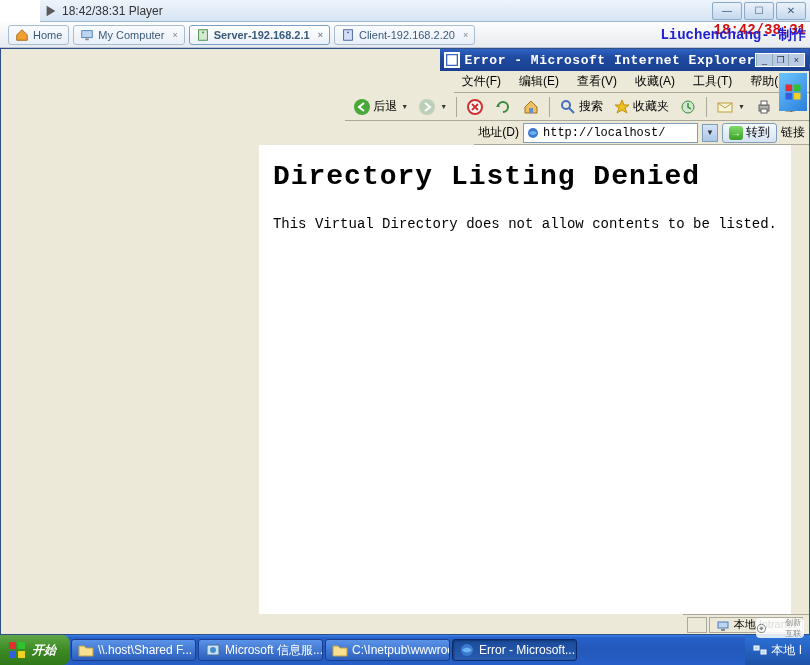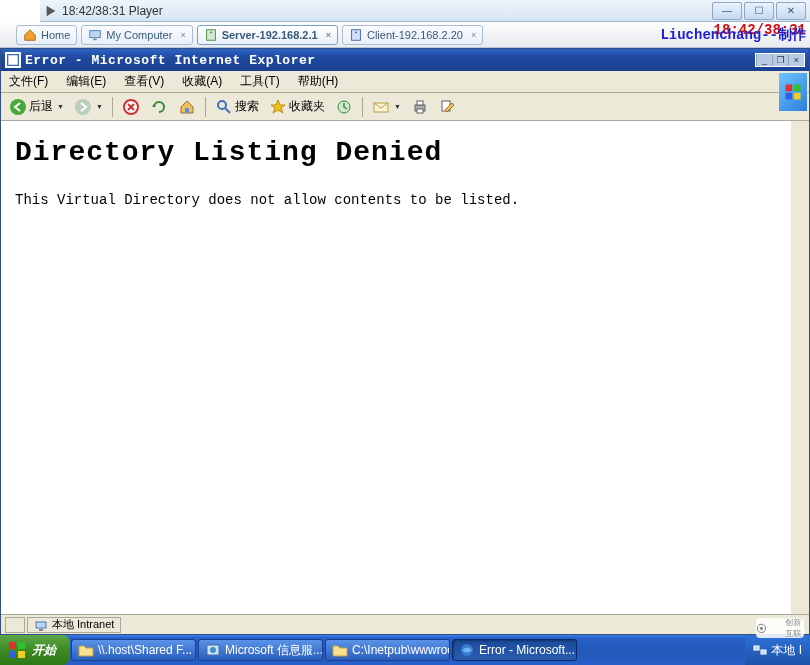--- a/index.html
+++ b/index.html
@@ -43,21 +43,21 @@
   display: flex; align-items: center; justify-content: center;
   color: #3a5a7a;
   font-size: 10px;
 }
 .ctrl-btn.close { background: linear-gradient(to bottom,#eaf2fb,#c5d8ee); color:#3a5a7a; }
 .tabs-row {
   background: linear-gradient(to bottom,#fdfdfd,#e8ebef);
   height: 26px;
   display: flex;
   align-items: center;
-  padding: 0 16px;
+  padding: 0 8px;
   border-bottom: 1px solid #b8c4d4;
   gap: 4px;
   position: relative;
 }
 .vm-tab {
   background: linear-gradient(to bottom,#f9fbff,#e9f0f8);
   border: 1px solid #a9bdd2;
   border-radius: 3px;
   height: 20px;
   display: flex;
@@ -86,20 +86,21 @@
   z-index: 5;
 }
 .ie-window {
   flex: 1;
   position: relative;
   display: flex;
   flex-direction: column;
   border: 1px solid #2f4f86;
   margin: 0;
   background: #ece9d8;
+  align-items: flex-end;
 }
 .ie-titlebar {
   background: linear-gradient(to bottom,#2f63c4,#1f4aa0 40%,#1a3f90);
   height: 22px;
   display: flex;
   align-items: center;
   padding: 0 4px;
   color: #fff;
 }
 .ie-titlebar .ie-icon {
@@ -501,20 +502,39 @@
       <div class="tb-btn">
         <span class="tb-ico">
           <svg viewBox="0 0 18 18">
               <rect x="3" y="3" width="8" height="10" fill="#fff" stroke="#606060"></rect>
               <path d="M8 14 L15 7 L13 5 L6 12 Z" fill="#f0c060" stroke="#a07020"></path>
             </svg>
         </span>
       </div>
     </div>
 
+    <div class="ie-addrbar">
+      <span class="addr-label">地址(D)</span>
+      <div class="addr-input-wrap">
+        <span class="addr-icon">
+          <svg viewBox="0 0 14 14">
+              <rect width="14" height="14" fill="#fff"></rect>
+              <circle cx="7" cy="7" r="5" fill="#3a7ad0"></circle>
+              <path d="M3 7 Q7 3 11 7 Q7 11 3 7" fill="#6cb4f0"></path>
+            </svg>
+        </span>
+        <input class="addr-input" value="http://localhost/" style="">
+      </div>
+      <div class="addr-drop">▼</div>
+      <div class="go-btn">
+        <span class="go-arrow">→</span>
+        <span>转到</span>
+      </div>
+      <span class="links-label">链接</span>
+    </div>
 
     <div class="ie-content">
       <h1>Directory Listing Denied</h1>
       <p>This Virtual Directory does not allow contents to be listed.</p>
     </div>
 
     <div class="ie-statusbar">
       <div class="status-seg" style="width:20px;"></div>
       <div class="status-seg">
         <span class="small-ico">

